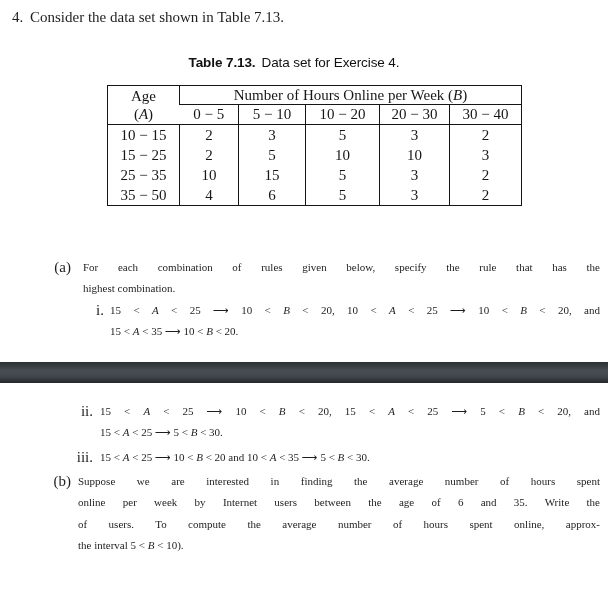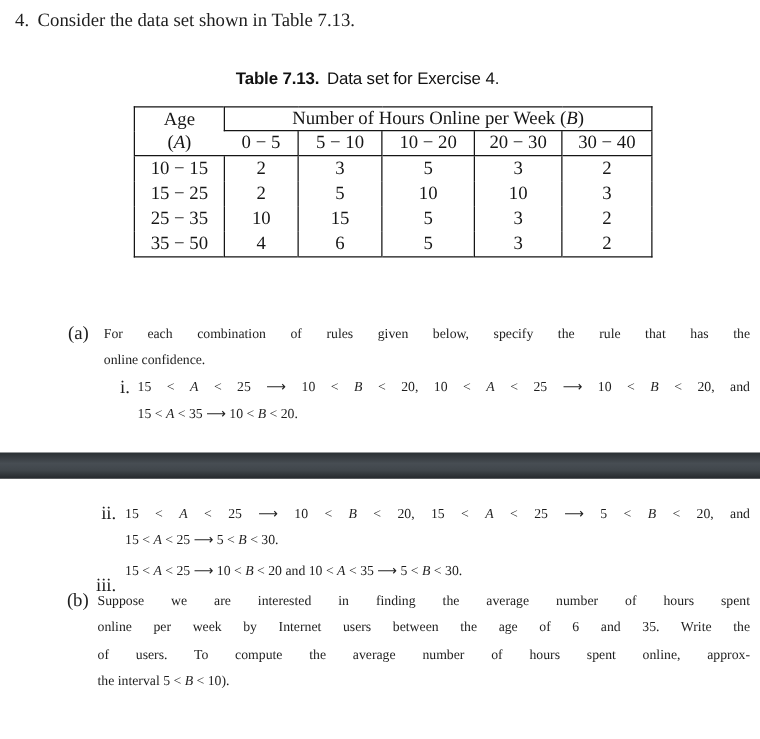--- a/index.html
+++ b/index.html
@@ -116,38 +116,38 @@
         <td>5</td>
         <td>3</td>
         <td>2</td>
       </tr>
     </tbody>
 </table>
 
 <div class="abs lbl" style="left:47px;top:257px;width:24px;">(a)</div>
 <div class="abs par" style="left:83px;top:257px;width:517px;">
   <div class="ln fill">For each combination of rules given below, specify the rule that has the</div>
-  <div class="ln">online confidence.</div>
+  <div class="ln">highest combination.</div>
 </div>
 
 <div class="abs lbl" style="left:80px;top:300px;width:24px;">i.</div>
 <div class="abs par" style="left:110px;top:300px;width:490px;">
   <div class="ln fill">15 &lt; <i>A</i> &lt; 25 ⟶ 10 &lt; <i>B</i> &lt; 20, 10 &lt; <i>A</i> &lt; 25 ⟶ 10 &lt; <i>B</i> &lt; 20, and</div>
   <div class="ln">15 &lt; <i>A</i> &lt; 35 ⟶ 10 &lt; <i>B</i> &lt; 20.</div>
 </div>
 
 <div class="abs divider"></div>
 
 <div class="abs lbl" style="left:66px;top:401px;width:27px;">ii.</div>
 <div class="abs par" style="left:100px;top:401px;width:500px;">
   <div class="ln fill">15 &lt; <i>A</i> &lt; 25 ⟶ 10 &lt; <i>B</i> &lt; 20, 15 &lt; <i>A</i> &lt; 25 ⟶ 5 &lt; <i>B</i> &lt; 20, and</div>
   <div class="ln">15 &lt; <i>A</i> &lt; 25 ⟶ 5 &lt; <i>B</i> &lt; 30.</div>
 </div>
 
-<div class="abs lbl" style="left:62px;top:447px;width:31px;margin-top:12px;">iii.</div>
+<div class="abs lbl" style="left:62px;top:447px;width:31px;">iii.</div>
 <div class="abs par" style="left:100px;top:447px;width:500px;">
   <div class="ln">15 &lt; <i>A</i> &lt; 25 ⟶ 10 &lt; <i>B</i> &lt; 20 and 10 &lt; <i>A</i> &lt; 35 ⟶ 5 &lt; <i>B</i> &lt; 30.</div>
 </div>
 
 <div class="abs lbl" style="left:44px;top:471px;width:27px;">(b)</div>
 <div class="abs par" style="left:78px;top:471px;width:522px;line-height:21.4px;">
   <div class="ln fill" style="line-height:21.4px">Suppose we are interested in finding the average number of hours spent</div>
   <div class="ln fill" style="line-height:21.4px">online per week by Internet users between the age of 6 and 35. Write the</div>
   <div class="ln fill" style="line-height:21.4px">of users. To compute the average number of hours spent online, approx-</div>
   <div class="ln" style="line-height:21.4px">the interval 5 &lt; <i>B</i> &lt; 10).</div>

